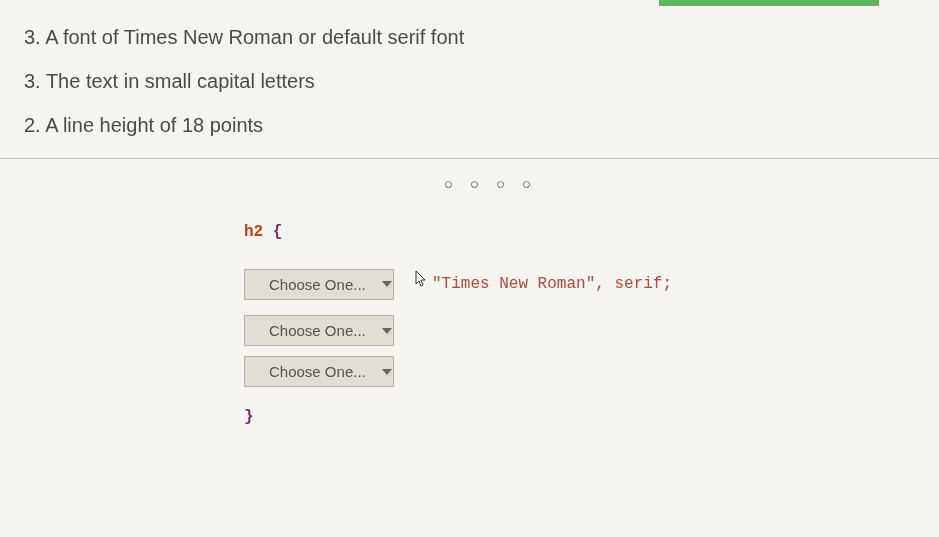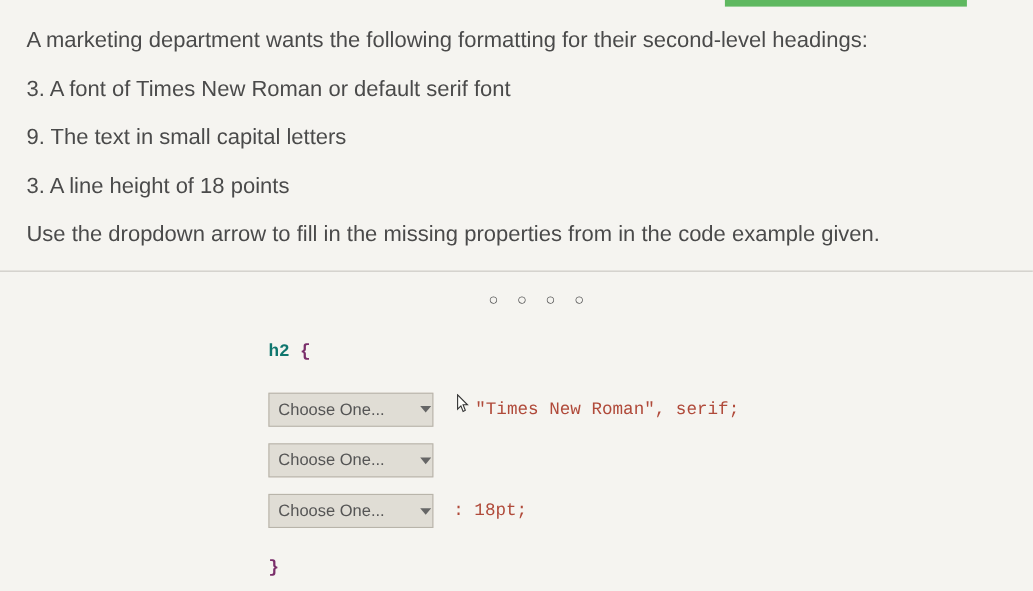--- a/index.html
+++ b/index.html
@@ -45,34 +45,34 @@
       font-size: 16px;
       color: #8a3a2e;
       line-height: 2.6;
     }
     .code-line {
       display: flex;
       align-items: center;
       margin-bottom: 10px;
     }
     .selector {
-      color: #0f766e;
+      color: #c2410c;
       font-weight: bold;
     }
     .brace {
       color: #7a2e6a;
       font-weight: bold;
     }
     .dropdown {
       background: #e0ddd5;
       border: 1px solid #b8b4aa;
       font-family: Arial, sans-serif;
       font-size: 15px;
       color: #555;
-      padding: 6px 8px;
+      padding: 6px 24px;
       margin-right: 8px;
       min-width: 150px;
       appearance: none;
       -webkit-appearance: none;
       position: relative;
       cursor: pointer;
     }
     .dropdown-wrap {
       position: relative;
       display: inline-flex;
@@ -108,25 +108,23 @@
       height: 6px;
       background: #5fb860;
     }
   </style>
 </head>
 <body>
 
 <div class="green-bar"></div>
 
 <div class="question-block">
-  <p>A marketing department wants the following formatting for their second-level headings:</p>
   <p>3. A font of Times New Roman or default serif font</p>
-  <p>9. The text in small capital letters</p>
-  <p>3. A line height of 18 points</p>
-  <p>Use the dropdown arrow to fill in the missing properties from in the code example given.</p>
+  <p>3. The text in small capital letters</p>
+  <p>2. A line height of 18 points</p>
 </div>
 
 <hr class="divider">
 
 <div class="code-area">
   <div class="dots">○ ○ ○ ○</div>
 
   <div class="code">
     <div class="code-line">
       <span class="selector">h2</span>&nbsp;
@@ -154,20 +152,19 @@
         </select>
       </span>
     </div>
 
     <div class="code-line">
       <span class="dropdown-wrap">
         <select class="dropdown">
           <option>Choose One...</option>
         </select>
       </span>
-      <span class="css-value">: 18pt;</span>
     </div>
 
     <div class="code-line">
       <span class="brace">}</span>
     </div>
   </div>
 </div>
 
 </body></html>

